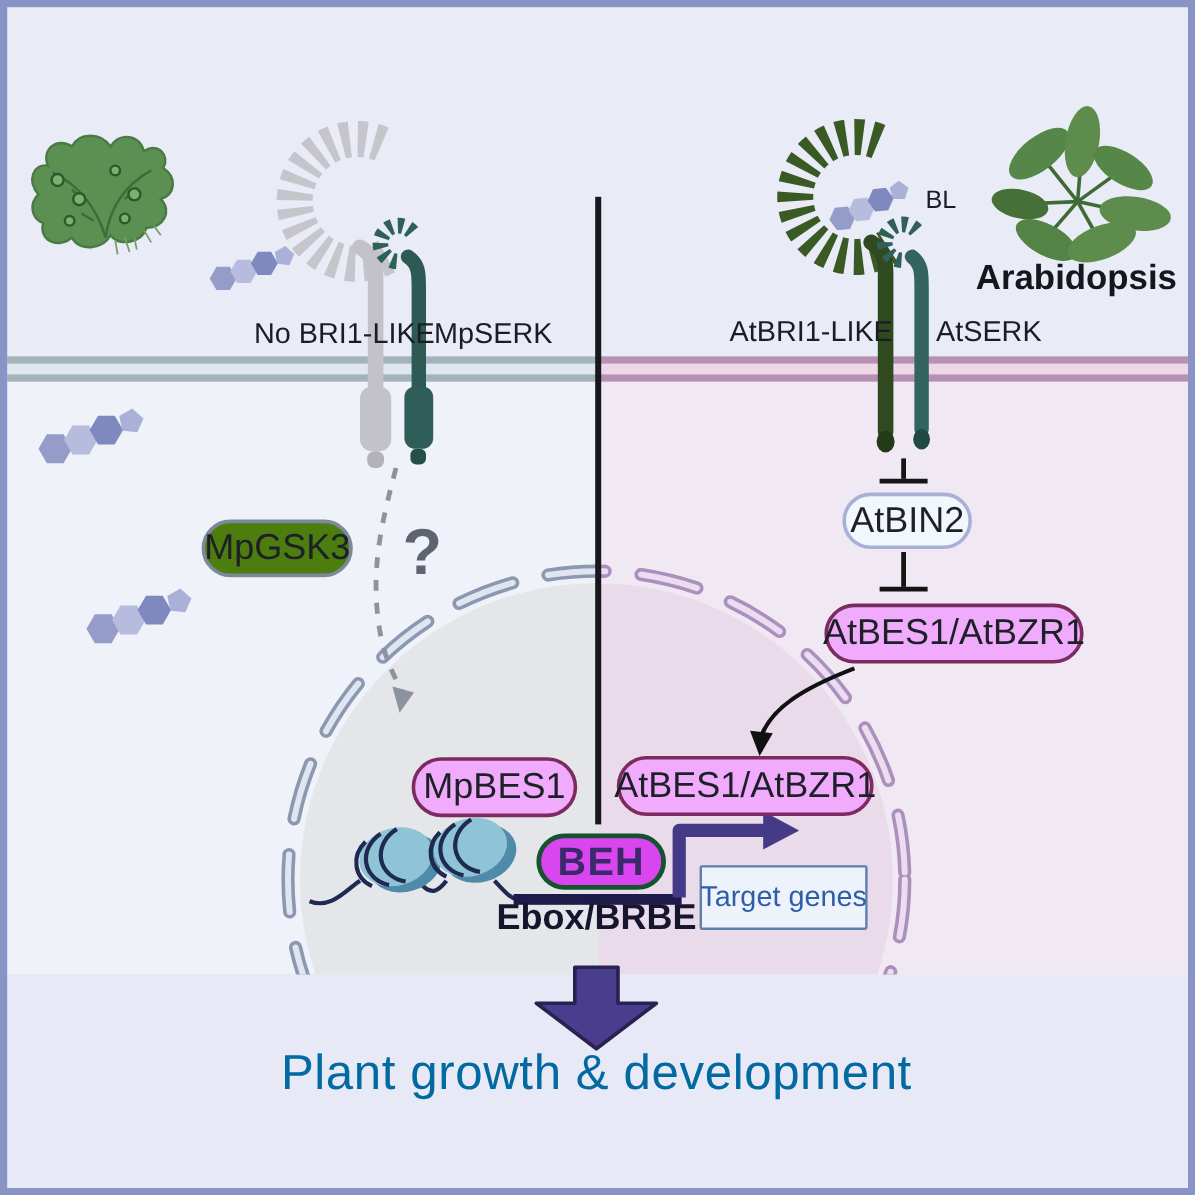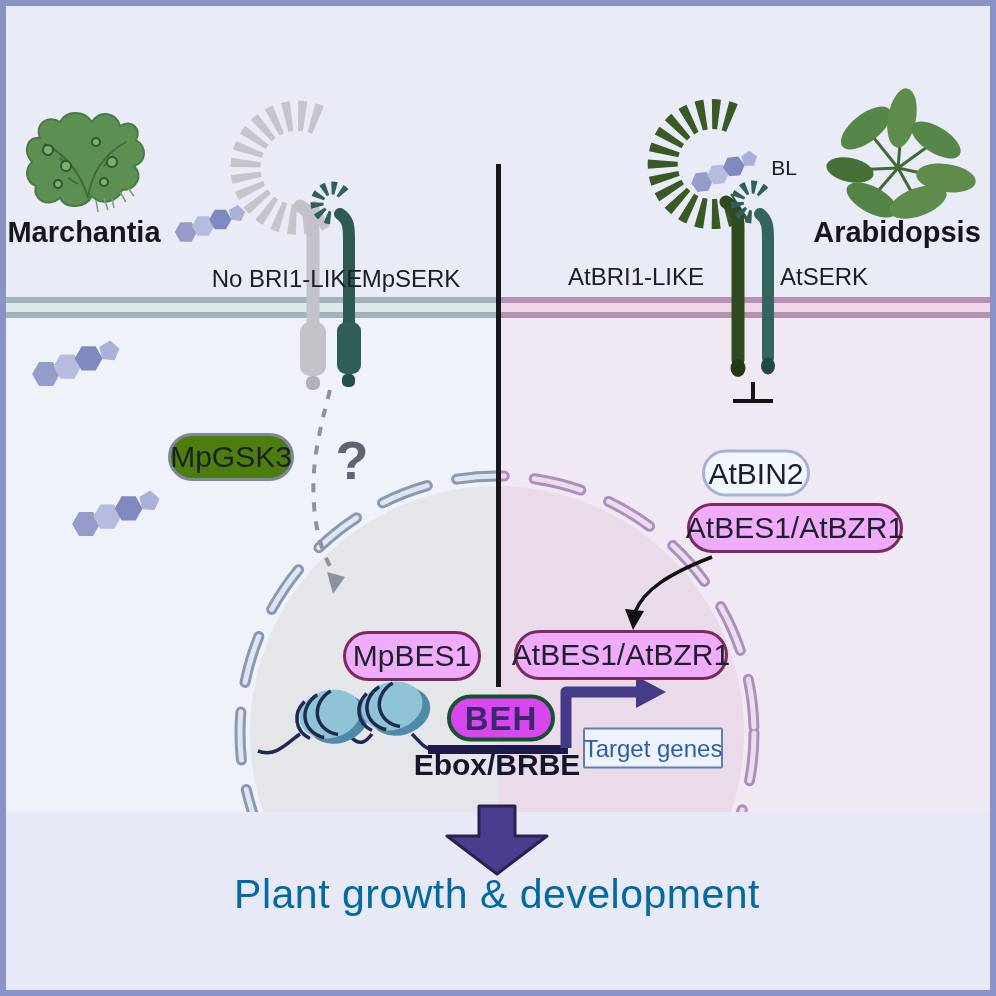--- a/index.html
+++ b/index.html
@@ -18,21 +18,21 @@
   .promoter-lbl{font-size:30px;font-weight:600;color:#15152e;}
   .outcome-lbl{font-size:41px;font-weight:500;color:#0369a1;letter-spacing:.5px;}
   .pill{
     position:absolute;transform:translate(-50%,-50%);
     display:flex;align-items:center;justify-content:center;
     border-radius:999px;white-space:nowrap;
     font-size:30px;color:#1d2026;box-sizing:border-box;
   }
   .pill-pink{background:#f0abfc;border:3.5px solid #7c2b5f;}
   .pill-gray{background:#4d7c0f;border:3px solid #7c899d;text-align:center;}
-  .pill-blue{background:#f2f7fd;border:3px solid #a9b0d8;margin-top:39px;}
+  .pill-blue{background:#f2f7fd;border:3px solid #a9b0d8;}
   .pill-beh{background:#d946ef;border:4px solid #14532d;
             font-weight:700;font-size:33px;color:#3b2a6b;letter-spacing:1px;}
   .target-box{
     position:absolute;transform:translate(-50%,-50%);
     display:flex;align-items:center;justify-content:center;
     background:#edf2fb;border:2.5px solid #5f7fae;border-radius:2px;
     font-size:24px;color:#2d5fa8;white-space:nowrap;box-sizing:border-box;
   }
 </style>
 </head>
@@ -204,32 +204,31 @@
     <ellipse cx="850" cy="170" rx="24" ry="12" fill="#476f38" transform="rotate(12 850 170)"></ellipse>
     <ellipse cx="872" cy="200" rx="28" ry="13" fill="#538345" transform="rotate(28 872 200)"></ellipse>
     <ellipse cx="918" cy="202" rx="30" ry="14" fill="#5d8c4c" transform="rotate(-20 918 202)"></ellipse>
   </g>
 
   <polygon points="479,806 515,806 515,836 547,836 497,874 447,836 479,836" fill="#4a3d8d" stroke="#27224f" stroke-width="3" stroke-linejoin="round"></polygon>
 
   <rect x="3" y="3" width="990" height="990" fill="none" stroke="#8a93c6" stroke-width="6"></rect>
 </svg>
 
-<div class="lbl organism" style="left:84px;top:232px;">Marchantia</div>
 <div class="lbl" style="left:239px;top:279px;margin-left:48px;">No BRI1-LIKE</div>
 <div class="lbl" style="left:411px;top:279px;">MpSERK</div>
-<div class="lbl" style="left:636px;top:277px;">AtBRI1-LIKE</div>
+<div class="lbl" style="left:676px;top:277px;">AtBRI1-LIKE</div>
 <div class="lbl" style="left:824px;top:277px;">AtSERK</div>
 <div class="lbl organism" style="left:897px;top:232px;">Arabidopsis</div>
 <div class="lbl ligand-lbl" style="left:784px;top:167px;">BL</div>
 <div class="lbl question" style="left:352px;top:460px;">?</div>
 <div class="lbl promoter-lbl" style="left:497px;top:765px;">Ebox/BRBE</div>
 <div class="lbl outcome-lbl" style="left:497px;top:894px;">Plant growth &amp; development</div>
 
 <div class="pill pill-gray" style="left:231px;top:457px;width:126px;height:48px;">MpGSK3</div>
 <div class="pill pill-blue" style="left:756px;top:434px;width:108px;height:47px;">AtBIN2</div>
 <div class="pill pill-pink" style="left:795px;top:528px;width:216px;height:50px;">AtBES1/AtBZR1</div>
 <div class="pill pill-pink" style="left:412px;top:656px;width:138px;height:50px;text-align:center;">MpBES1</div>
 <div class="pill pill-pink" style="left:621px;top:655px;width:214px;height:50px;">AtBES1/AtBZR1</div>
 <div class="pill pill-beh" style="left:501px;top:718px;width:108px;height:47px;">BEH</div>
-<div class="target-box" style="left:653px;top:748px;width:140px;height:41px;">Target genes</div>
+<div class="target-box" style="left:653px;top:748px;width:140px;height:54px;">Target genes</div>
 
 </div>
 
 </body></html>

